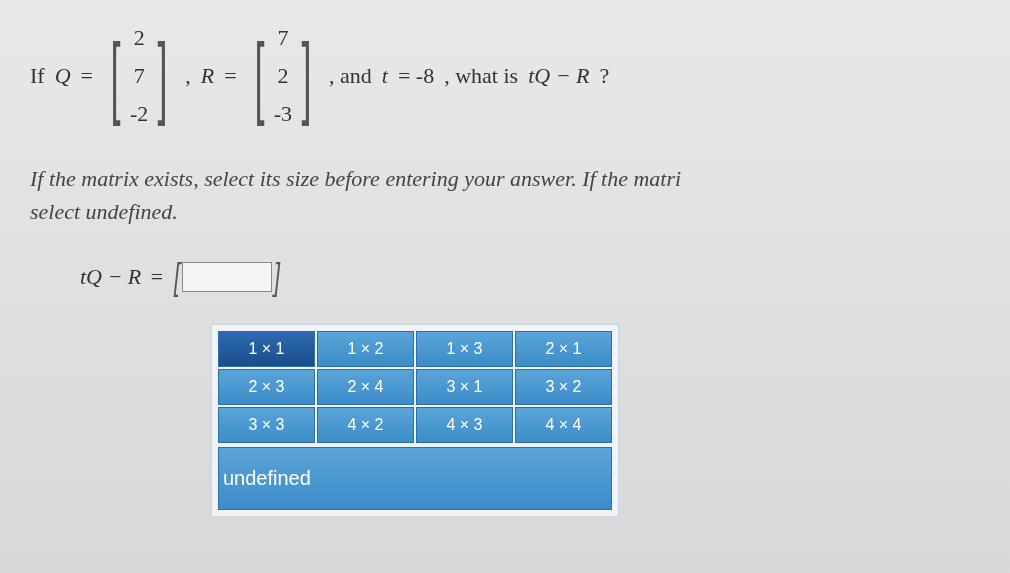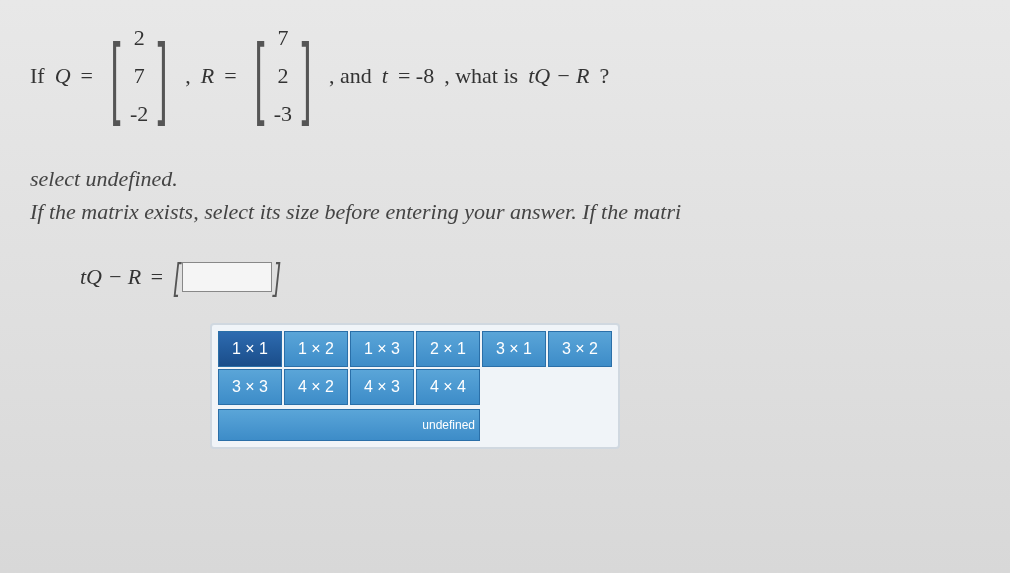--- a/index.html
+++ b/index.html
@@ -74,44 +74,44 @@
     .size-grid-wrap {
       margin-left: 180px;
       width: 410px;
       background: #f0f4f8;
       border: 2px solid #d0d8e0;
       border-radius: 4px;
       padding: 6px;
     }
     .size-grid {
       display: grid;
-      grid-template-columns: repeat(6, 1fr);
+      grid-template-columns: repeat(4, 1fr);
       gap: 2px;
     }
     .size-btn {
       background: linear-gradient(to bottom, #5aa5d8, #3d8cc8);
       color: #fff;
       text-align: center;
       padding: 8px 4px;
       font-family: Arial, sans-serif;
       font-size: 16px;
       border: 1px solid #2a6fa8;
       cursor: pointer;
     }
     .size-btn.selected {
       background: linear-gradient(to bottom, #2d6bb0, #1a4d8a);
     }
     .undef-btn {
       grid-column: 1 / 5;
       background: linear-gradient(to bottom, #5aa5d8, #3d8cc8);
       color: #fff;
-      text-align: right;
-      padding: 8px 4px;
+      text-align: left;
+      padding: 19px 4px;
       font-family: Arial, sans-serif;
-      font-size: 12px;
+      font-size: 20px;
       border: 1px solid #2a6fa8;
       cursor: pointer;
       margin-top: 2px;
     }
     .var { font-style: italic; }
     .txt { font-style: normal; }
   </style>
 </head>
 <body>
 
@@ -146,41 +146,43 @@
 
   <span class="txt">, and </span>
   <span class="var">t</span>
   <span> = -8</span>
   <span class="txt">, what is </span>
   <span class="var">tQ − R</span>
   <span class="txt">?</span>
 </div>
 
 <div class="instruction">
+  <div>If the matrix exists, select its size before entering your answer. If the matri</div>
   <div>select undefined.</div>
-  <div>If the matrix exists, select its size before entering your answer. If the matri</div>
 </div>
 
 <div class="equation-row">
   <span class="var">tQ − R</span>
   <span> = </span>
   <span class="answer-bracket">
     <span class="ab-left">[</span>
     <span class="answer-input"></span>
     <span class="ab-right">]</span>
   </span>
 </div>
 
 <div class="size-grid-wrap">
   <div class="size-grid">
     <div class="size-btn selected">1 × 1</div>
     <div class="size-btn">1 × 2</div>
     <div class="size-btn">1 × 3</div>
 
     <div class="size-btn">2 × 1</div>
+    <div class="size-btn">2 × 3</div>
+    <div class="size-btn">2 × 4</div>
 
     <div class="size-btn">3 × 1</div>
     <div class="size-btn">3 × 2</div>
     <div class="size-btn">3 × 3</div>
 
     <div class="size-btn">4 × 2</div>
     <div class="size-btn">4 × 3</div>
     <div class="size-btn">4 × 4</div>
 
     <div class="undef-btn">undefined</div>

